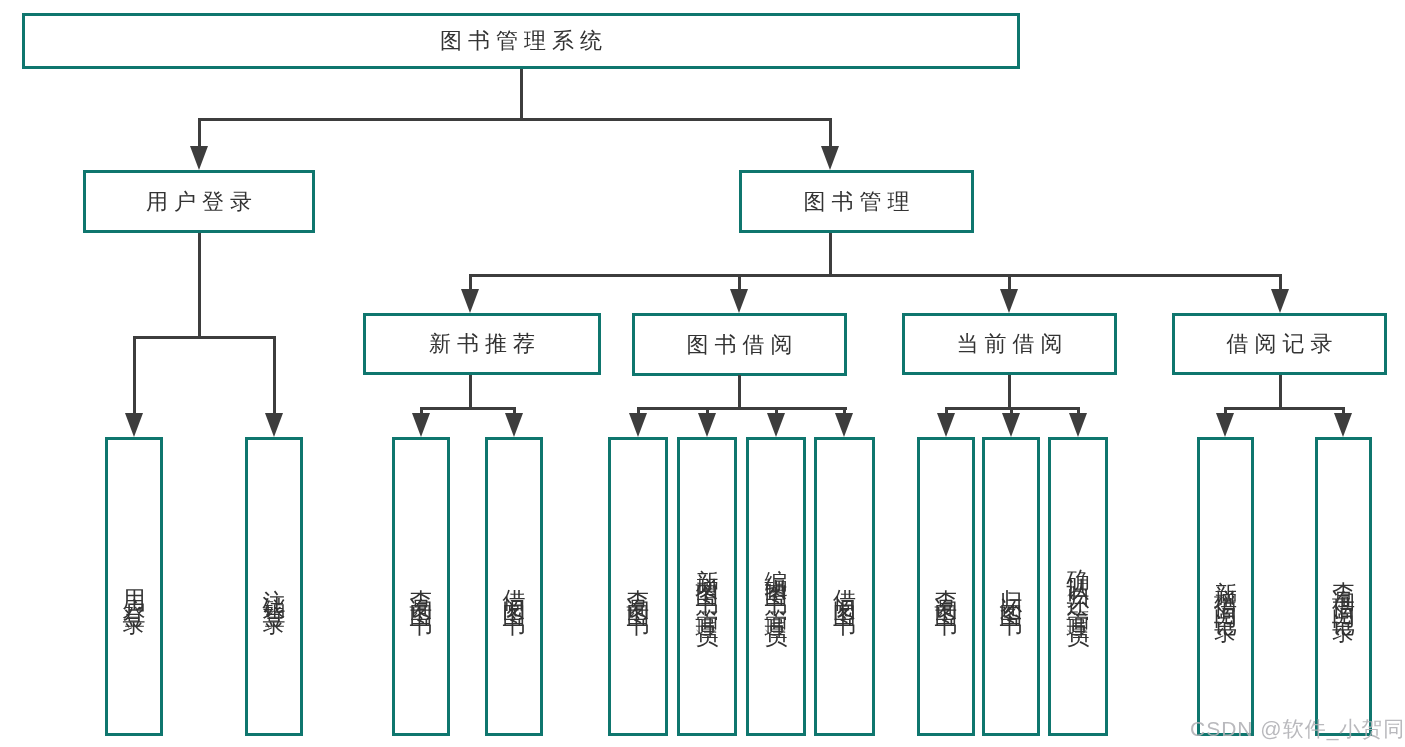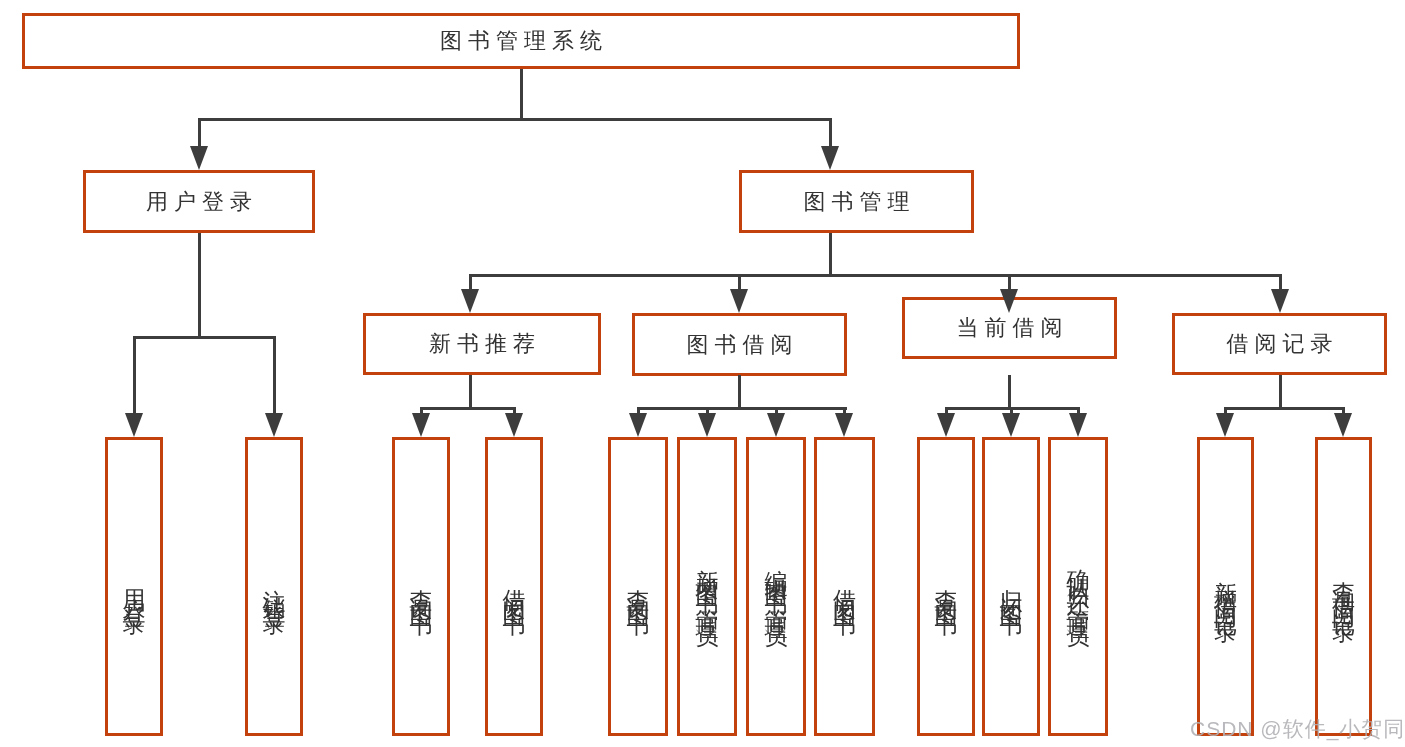--- a/index.html
+++ b/index.html
@@ -13,21 +13,21 @@
     width: 1405px;
     height: 747px;
     background: #ffffff;
     overflow: hidden;
     color: #333333;
   }
   
   .box {
     position: absolute;
     box-sizing: border-box;
-    border: 3px solid #c2410c;
+    border: 3px solid #0f766e;
     background: #ffffff;
     display: flex;
     align-items: center;
     justify-content: center;
   }
   .hlabel {
     font-size: 22px;
     letter-spacing: 6px;
     color: #333333;
     white-space: nowrap;
@@ -42,21 +42,21 @@
     color: #333333;
     line-height: 1;
     white-space: nowrap;
   }
   
   #root     { left: 22px;  top: 13px;  width: 998px; height: 56px; }
   #login    { left: 83px;  top: 170px; width: 232px; height: 63px; }
   #mgmt     { left: 712px; top: 170px; width: 235px; height: 63px; margin-left: 27px; }
   #rec      { left: 363px; top: 313px; width: 238px; height: 62px; align-items: center; }
   #borrow   { left: 632px; top: 313px; width: 215px; height: 63px; }
-  #current  { left: 902px; top: 297px; width: 215px; height: 62px; }
+  #current  { left: 902px; top: 313px; width: 215px; height: 62px; }
   #record   { left: 1172px;top: 313px; width: 215px; height: 62px; }
   .leaf     { top: 437px; height: 299px; }
   #lf-g1a { left: 105px;  width: 58px; }
   #lf-g1b { left: 245px;  width: 58px; }
   #lf-g2a { left: 392px;  width: 58px; }
   #lf-g2b { left: 485px;  width: 58px; }
   #lf-g3a { left: 608px;  width: 60px; }
   #lf-g3b { left: 677px;  width: 60px; }
   #lf-g3c { left: 746px;  width: 60px; }
   #lf-g3d { left: 814px;  width: 61px; }

